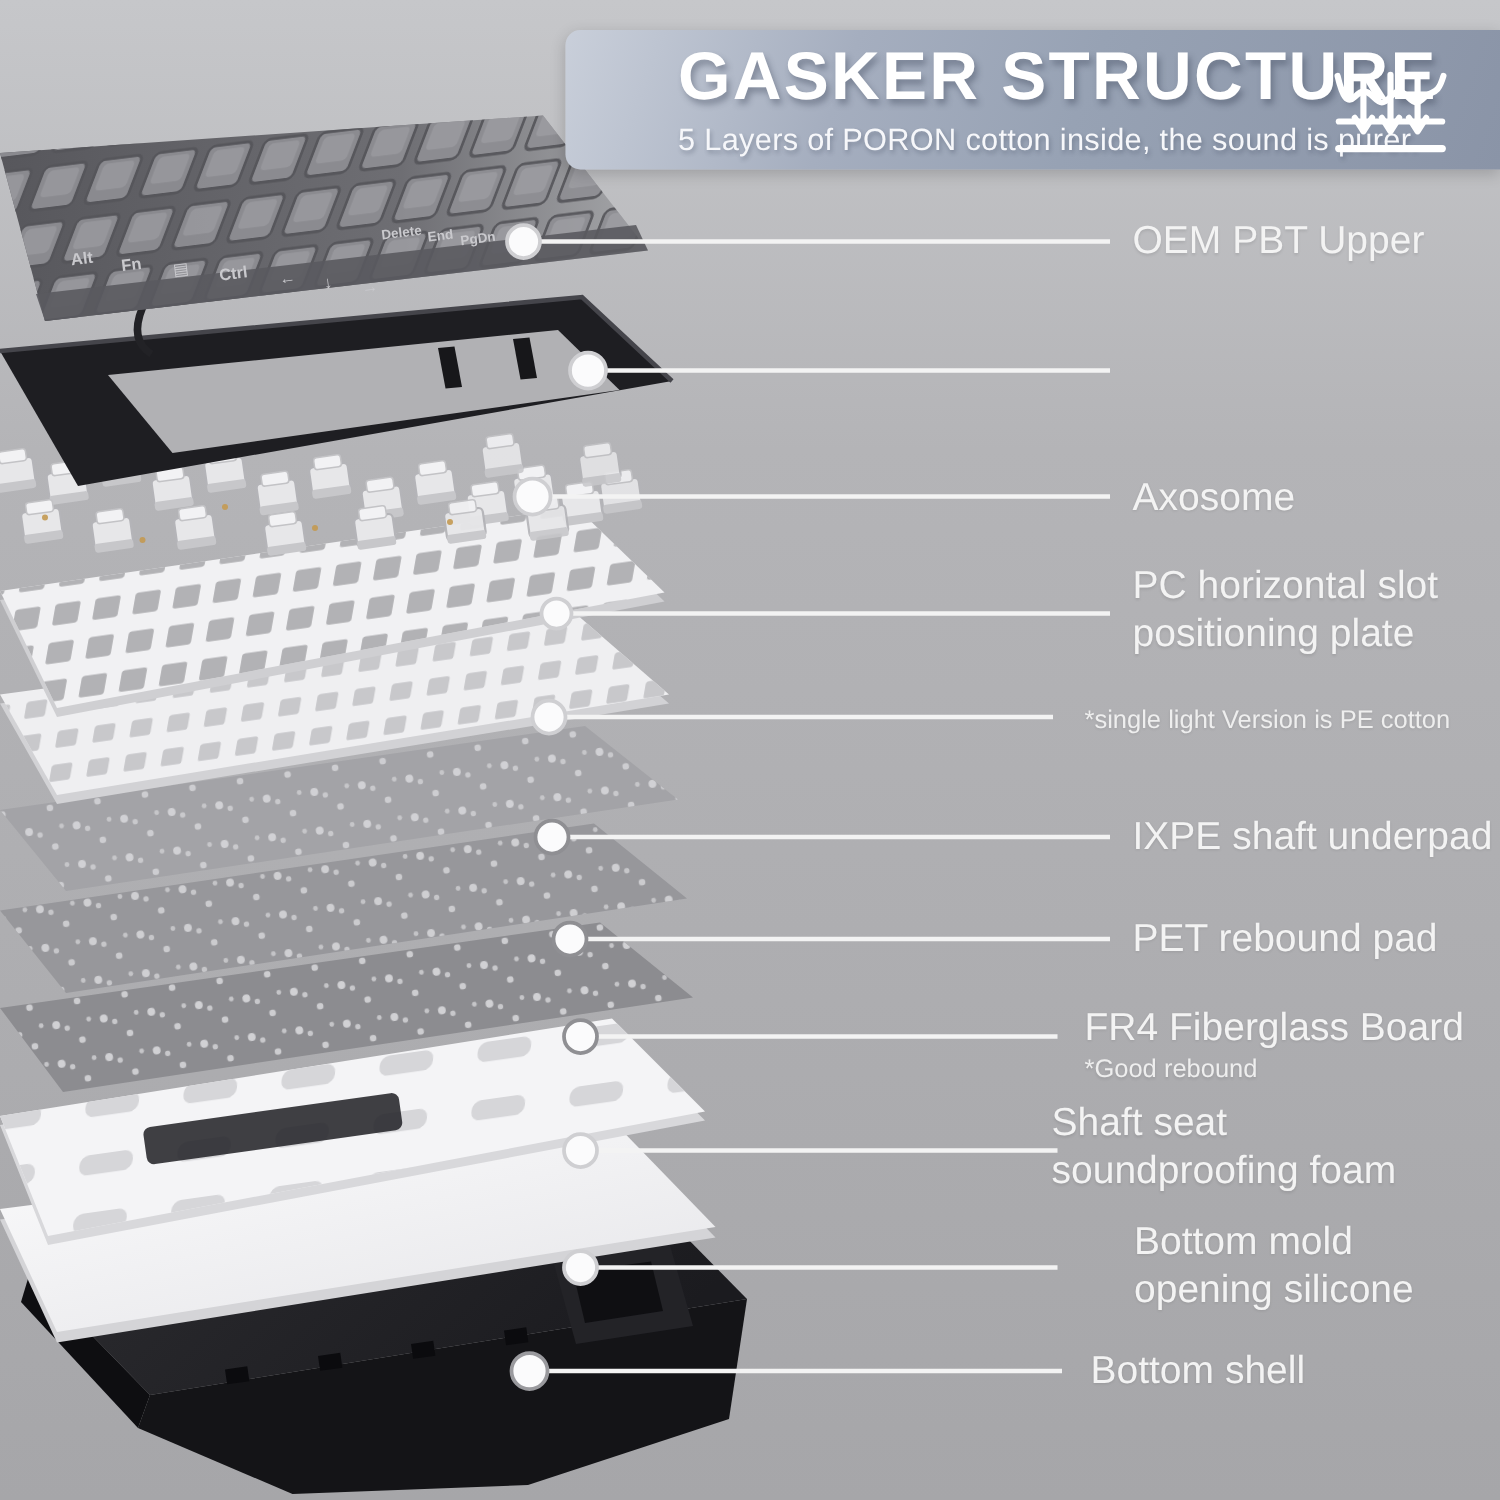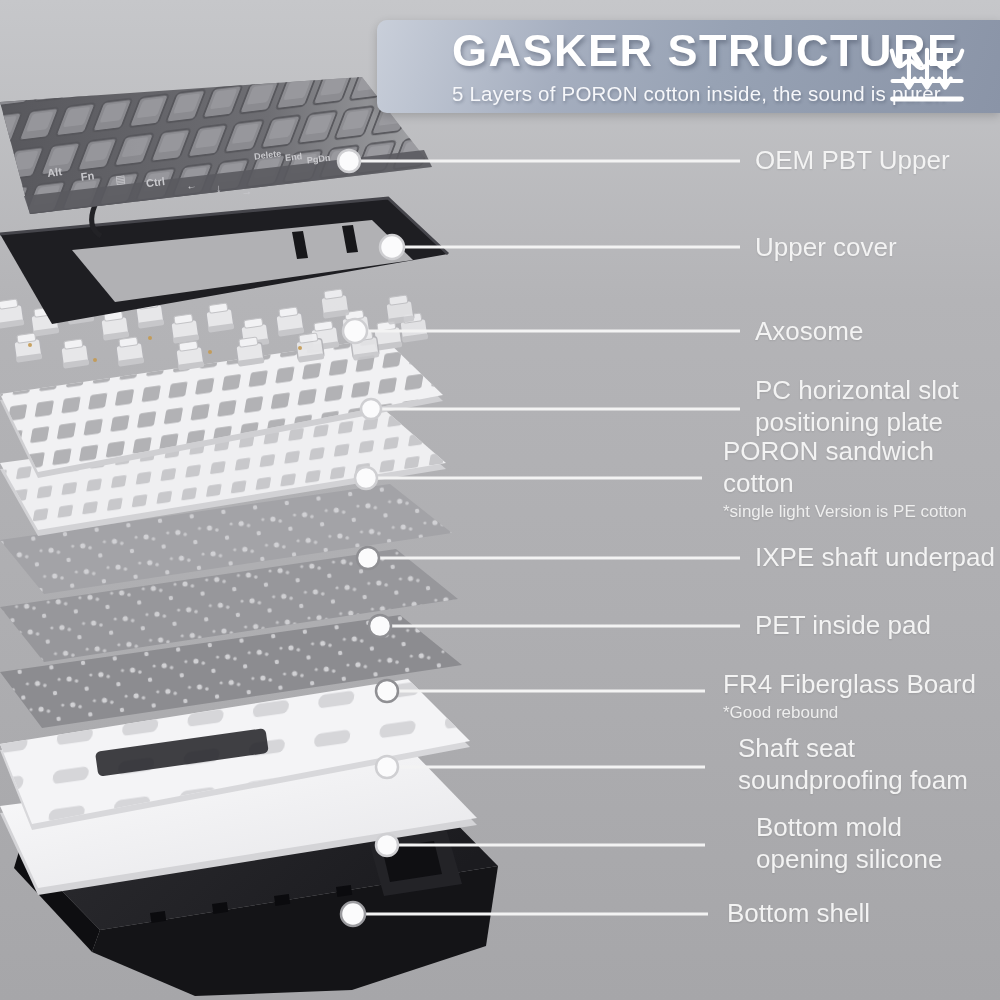--- a/index.html
+++ b/index.html
@@ -263,45 +263,41 @@
         <path d="M48,58 L41,47 M48,58 L55,47" stroke-width="5"></path>
         <path d="M70,58 L63,47 M70,58 L77,47" stroke-width="5"></path>
         <path d="M5,13 C9,30 13,36 19,30 C25,24 28,24 34,30 C40,36 42,36 48,30 C54,24 56,24 62,30 C68,36 70,36 76,30 C82,24 86,30 91,13" stroke-width="5"></path>
       </g>
     </svg>
   </div>
 
   <div class="callout" style="left:755px;top:160px">
     <div class="callout-text">OEM PBT Upper</div>
   </div>
-  <div class="callout" style="left:755px;top:247px">
-    <div class="callout-text">Upper cover</div>
-  </div>
   <div class="callout" style="left:755px;top:331px">
     <div class="callout-text">Axosome</div>
   </div>
   <div class="callout" style="left:755px;top:406px">
     <div class="callout-text">PC horizontal slot
 positioning plate</div>
   </div>
   <div class="callout" style="left:723px;top:479px">
-    <div class="callout-text">PORON sandwich cotton</div>
     <div class="callout-note">*single light Version is PE cotton</div>
   </div>
   <div class="callout" style="left:755px;top:557px">
     <div class="callout-text">IXPE shaft underpad</div>
   </div>
   <div class="callout" style="left:755px;top:625px">
-    <div class="callout-text">PET inside pad</div>
+    <div class="callout-text">PET rebound pad</div>
   </div>
   <div class="callout" style="left:723px;top:696px">
     <div class="callout-text">FR4 Fiberglass Board</div>
     <div class="callout-note">*Good rebound</div>
   </div>
-  <div class="callout" style="left:738px;top:764px">
+  <div class="callout" style="left:701px;top:764px">
     <div class="callout-text">Shaft seat
 soundproofing foam</div>
   </div>
   <div class="callout" style="left:756px;top:843px">
     <div class="callout-text">Bottom mold
 opening silicone</div>
   </div>
   <div class="callout" style="left:727px;top:913px">
     <div class="callout-text">Bottom shell</div>
   </div>

